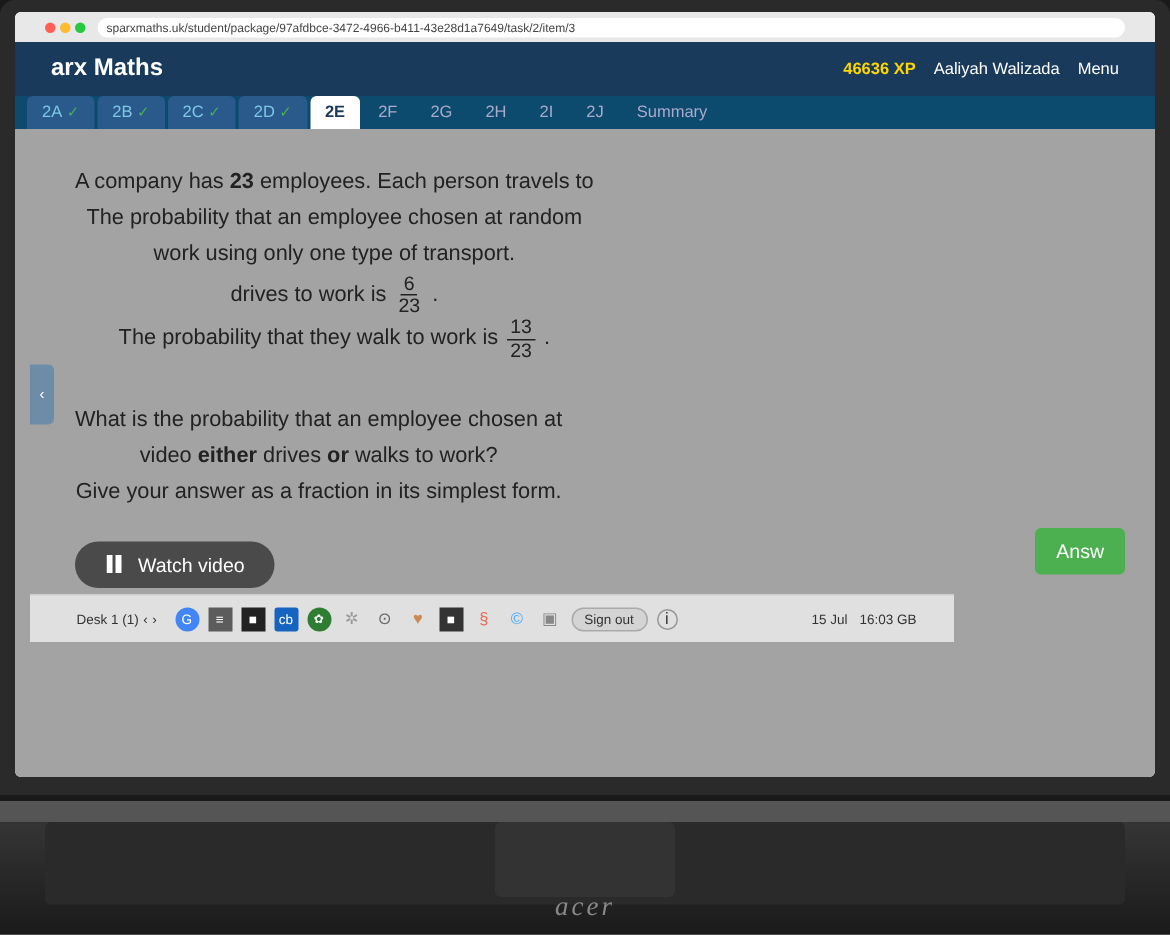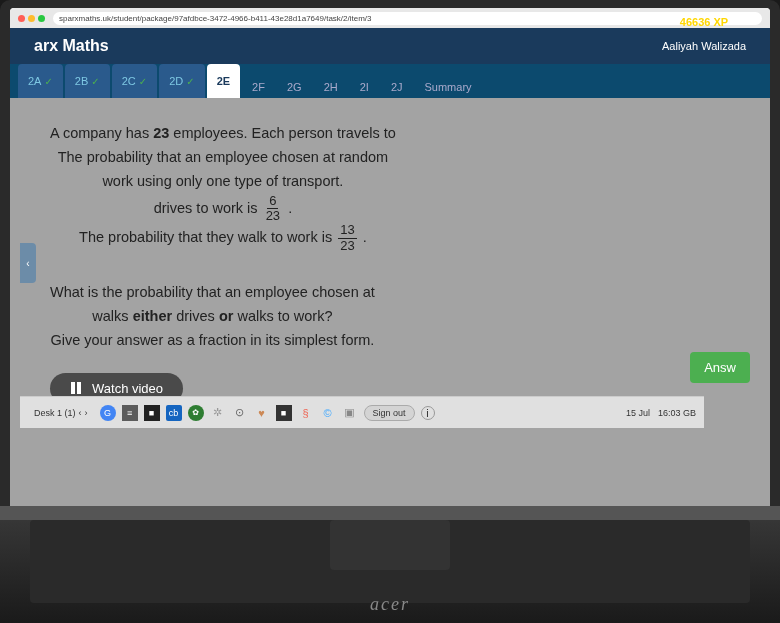--- a/index.html
+++ b/index.html
@@ -34,21 +34,21 @@
       display: flex;
       flex-direction: column;
     }
 
     
     .browser-bar {
       background: #e8e8e8;
       height: 20px;
       display: flex;
       align-items: center;
-      padding: 0 8px;
+      padding: 0 20px;
       font-size: 9px;
       color: #555;
       flex-shrink: 0;
     }
 
     .browser-dots {
       display: flex;
       gap: 3px;
       margin-right: 8px;
     }
@@ -87,21 +87,20 @@
       font-weight: bold;
       color: #fff;
       flex: 1;
     }
 
     .header-right {
       display: flex;
       align-items: center;
       gap: 12px;
       font-size: 11px;
-      flex-direction: column;
     }
 
     .xp-badge {
       color: #ffd700;
       font-weight: bold;
       font-size: 11px;
     }
 
     .user-name {
       color: #fff;
@@ -142,21 +141,20 @@
     }
 
     .tab.active {
       background: #fff;
       color: #1a3a5c;
       font-weight: bold;
     }
 
     .tab.inactive {
       color: #aac;
-      margin-top: 12px;
     }
 
     .checkmark {
       color: #4caf50;
       font-size: 10px;
     }
 
     
     .main-content {
       flex: 1;
@@ -245,26 +243,26 @@
       padding: 8px 14px;
       font-size: 13px;
       cursor: pointer;
     }
 
     
     .taskbar {
       position: absolute;
       bottom: 90px;
       left: 10px;
-      width: 684px;
+      width: 616px;
       height: 32px;
       background: #e0e0e0;
       display: flex;
       align-items: center;
-      padding: 0 8px;
+      padding: 0 25px;
       gap: 6px;
       font-size: 9px;
       color: #333;
       border-top: 1px solid #ccc;
     }
 
     .taskbar-item {
       display: flex;
       align-items: center;
       gap: 3px;
@@ -300,21 +298,21 @@
       gap: 8px;
       font-size: 9px;
     }
 
     
     .laptop-base {
       position: absolute;
       bottom: 0;
       left: 0;
       width: 780px;
-      height: 117px;
+      height: 89px;
       background: linear-gradient(180deg, #3a3a3a 0%, #2a2a2a 50%, #1a1a1a 100%);
     }
 
     .laptop-hinge {
       position: absolute;
       top: 0;
       left: 0;
       width: 780px;
       height: 14px;
       background: #555;
@@ -460,21 +458,21 @@
             <span class="fraction-num">13</span>
             <span class="fraction-den">23</span>
           </span>
           <span>.</span>
         </div>
       </div>
 
       <div class="question-text second-block">
         <div>What is the probability that an employee chosen at</div>
         <div>
-          <span>walks </span><span class="bold">either</span><span> drives </span><span class="bold">or</span><span> walks to work?</span>
+          <span>video </span><span class="bold">either</span><span> drives </span><span class="bold">or</span><span> walks to work?</span>
         </div>
         <div>Give your answer as a fraction in its simplest form.</div>
       </div>
 
       <button class="watch-video-btn">
         <span class="play-icon">
           <svg width="12" height="12" viewBox="0 0 12 12">
             <rect x="0" y="0" width="4" height="12" fill="white"></rect>
             <rect x="6" y="0" width="4" height="12" fill="white"></rect>
           </svg>

